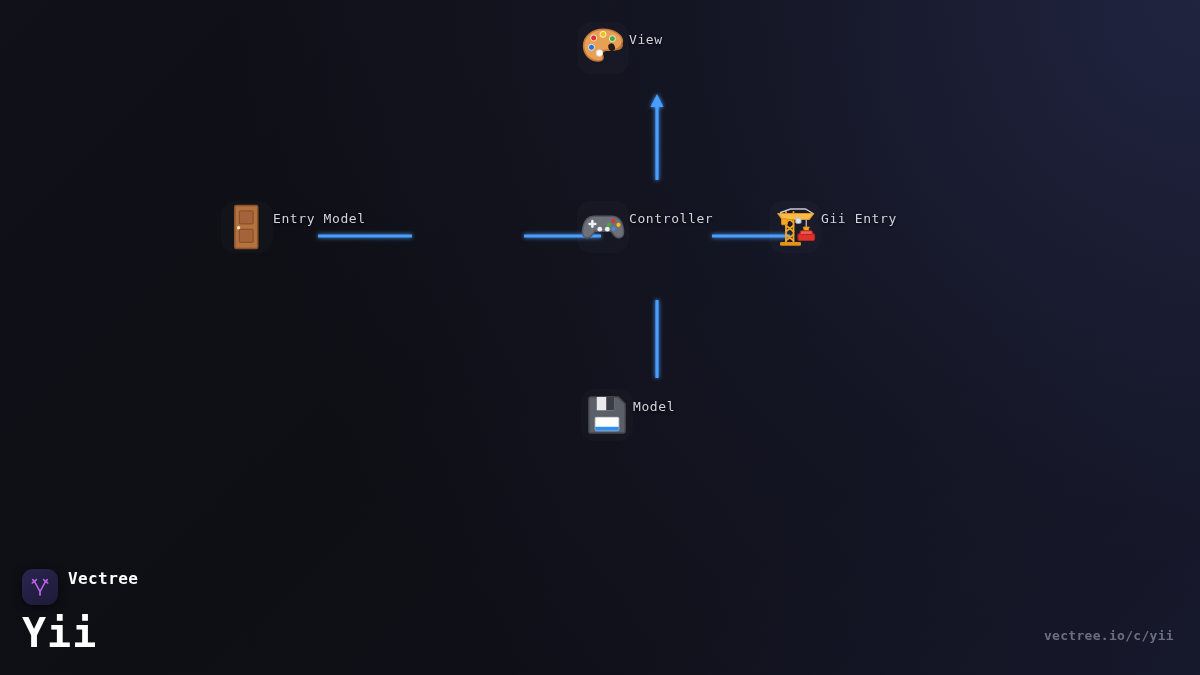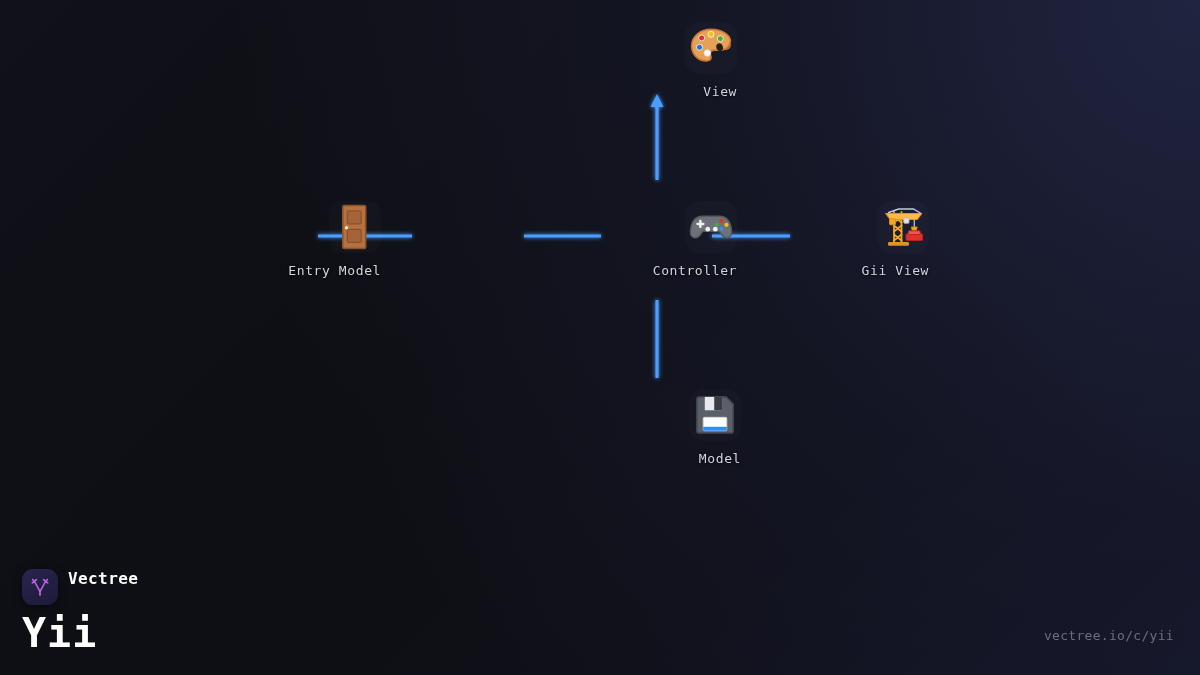--- a/index.html
+++ b/index.html
@@ -33,22 +33,22 @@
     height: 675px;
     pointer-events: none;
   }
 
   
   .node {
     position: absolute;
     width: 160px;
     margin-left: -80px;
     display: flex;
-    flex-direction: column;
-    align-items: flex-end;
+    flex-direction: row;
+    align-items: flex-start;
     z-index: 3;
   }
   .node-icon {
     width: 52px;
     height: 52px;
     display: flex;
     align-items: center;
     justify-content: center;
     border-radius: 14px;
     background: rgba(255,255,255,0.018);
@@ -104,20 +104,21 @@
   }
   #footer-url {
     position: absolute;
     right: 26px;
     bottom: 32px;
     font-family: "DejaVu Sans Mono", "Liberation Mono", monospace;
     font-size: 13px;
     color: #6b6f7d;
     letter-spacing: 0.3px;
     z-index: 5;
+    font-weight: bold;
   }
 </style>
 </head>
 <body>
 
 <div id="canvas">
 
   <svg id="edges" viewBox="0 0 1200 675" width="1200" height="675" xmlns="http://www.w3.org/2000/svg">
     <defs>
       <filter id="edgeGlow" x="-60%" y="-60%" width="220%" height="220%">
@@ -196,21 +197,21 @@
         <path d="M12 11l14-5h20l10 6" fill="none" stroke="#c9c9d2" stroke-width="1.8"></path>
         <rect x="14" y="19" width="8" height="8" rx="1.2" fill="#f5a623" stroke="#d98f12" stroke-width="1.3"></rect>
         <rect x="33" y="18" width="7" height="7" rx="1.2" fill="#dfe2ea" stroke="#b4b8c3" stroke-width="1.2"></rect>
         <path d="M47 20v10" stroke="#c9c9d2" stroke-width="1.6"></path>
         <path d="M43 30h8l-1.5 5h-5z" fill="#f5a623" stroke="#d98f12" stroke-width="1.2"></path>
         <rect x="36" y="39" width="22" height="9" rx="2" fill="#e0322c" stroke="#b52520" stroke-width="1.6"></rect>
         <rect x="39" y="35" width="16" height="5" rx="1.6" fill="#f05850" stroke="#b52520" stroke-width="1.3"></rect>
         <rect x="12" y="50" width="28" height="5" rx="1.8" fill="#e0941a"></rect>
       </svg>
     </div>
-    <div class="node-label">Gii View</div>
+    <div class="node-label">Gii Entry</div>
   </div>
 
   <div class="node" style="left:661px; top:389px;">
     <div class="node-icon">
       <svg width="44" height="44" viewBox="0 0 56 56" xmlns="http://www.w3.org/2000/svg">
         <path d="M5 8a3 3 0 0 1 3-3h34l9 9v34a3 3 0 0 1-3 3H8a3 3 0 0 1-3-3z" fill="#5b5f67" stroke="#474a52" stroke-width="2" stroke-linejoin="round"></path>
         <rect x="15" y="5" width="22" height="17" fill="#e9eaee"></rect>
         <rect x="27" y="5" width="10" height="17" fill="#3a3d44"></rect>
         <rect x="13" y="31" width="30" height="17" rx="1.5" fill="#fdfdfd" stroke="#d3d5da" stroke-width="1.2"></rect>
         <rect x="13" y="43" width="30" height="5" fill="#2f8ef0"></rect>

